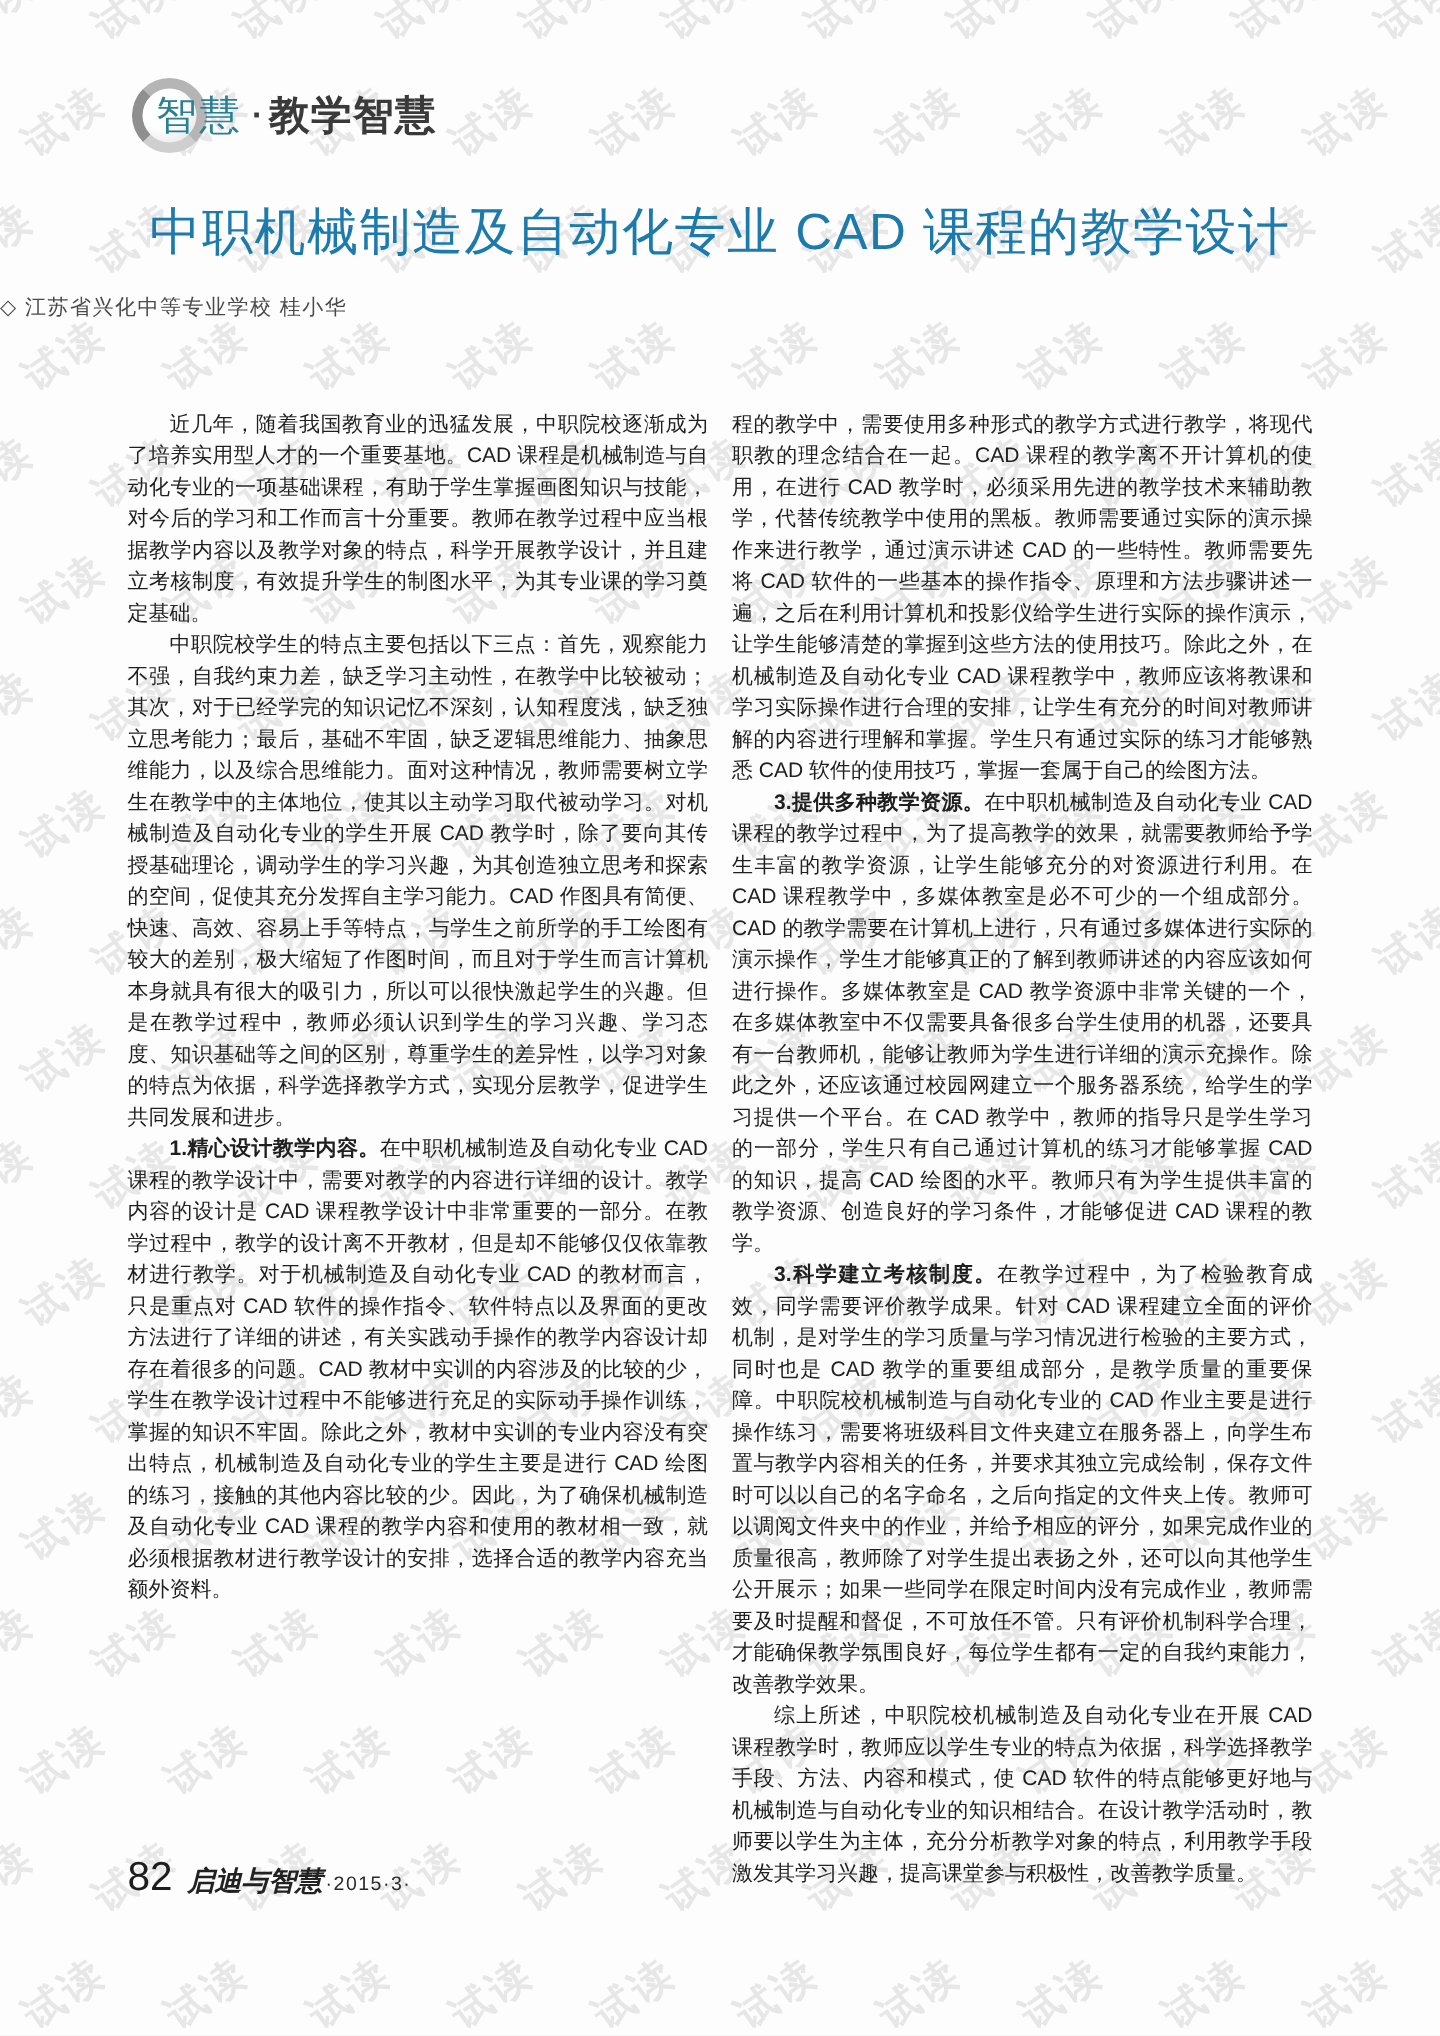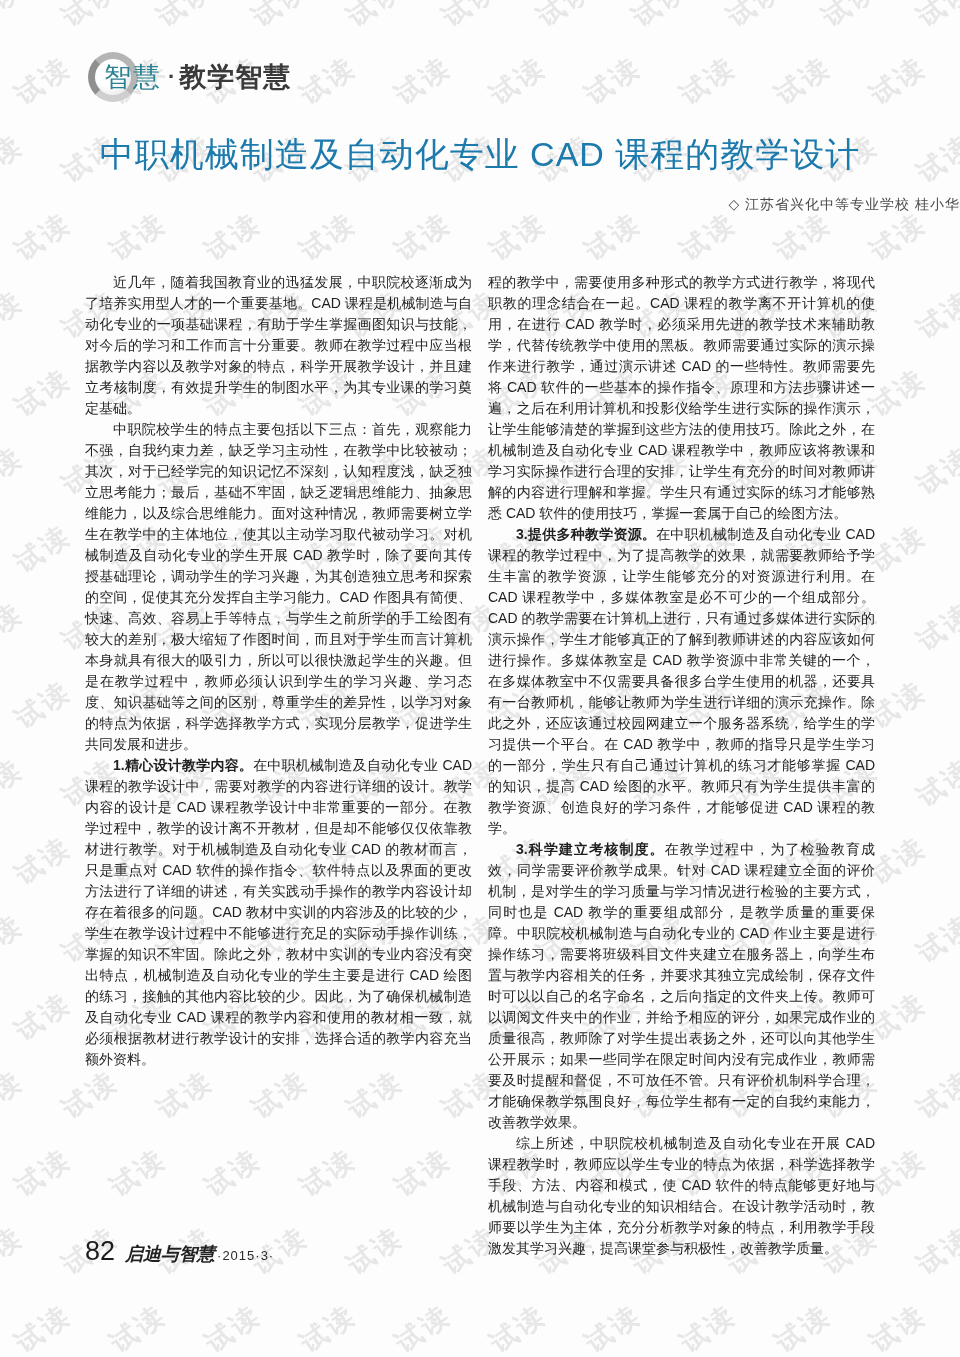--- a/index.html
+++ b/index.html
@@ -83,21 +83,21 @@
     font-size:34px;
     font-weight:500;
     letter-spacing:1px;
     white-space:nowrap;
   }
   .byline{
     position:absolute;
     top:196px;
     left:0;
     width:100%;
-    text-align:right;
+    text-align:left;
     font-size:14px;
     color:#4a4a4a;
     letter-spacing:1px;
   }
   
   .columns{
     position:absolute;
     top:272px;
     left:85px;
     width:790px;

